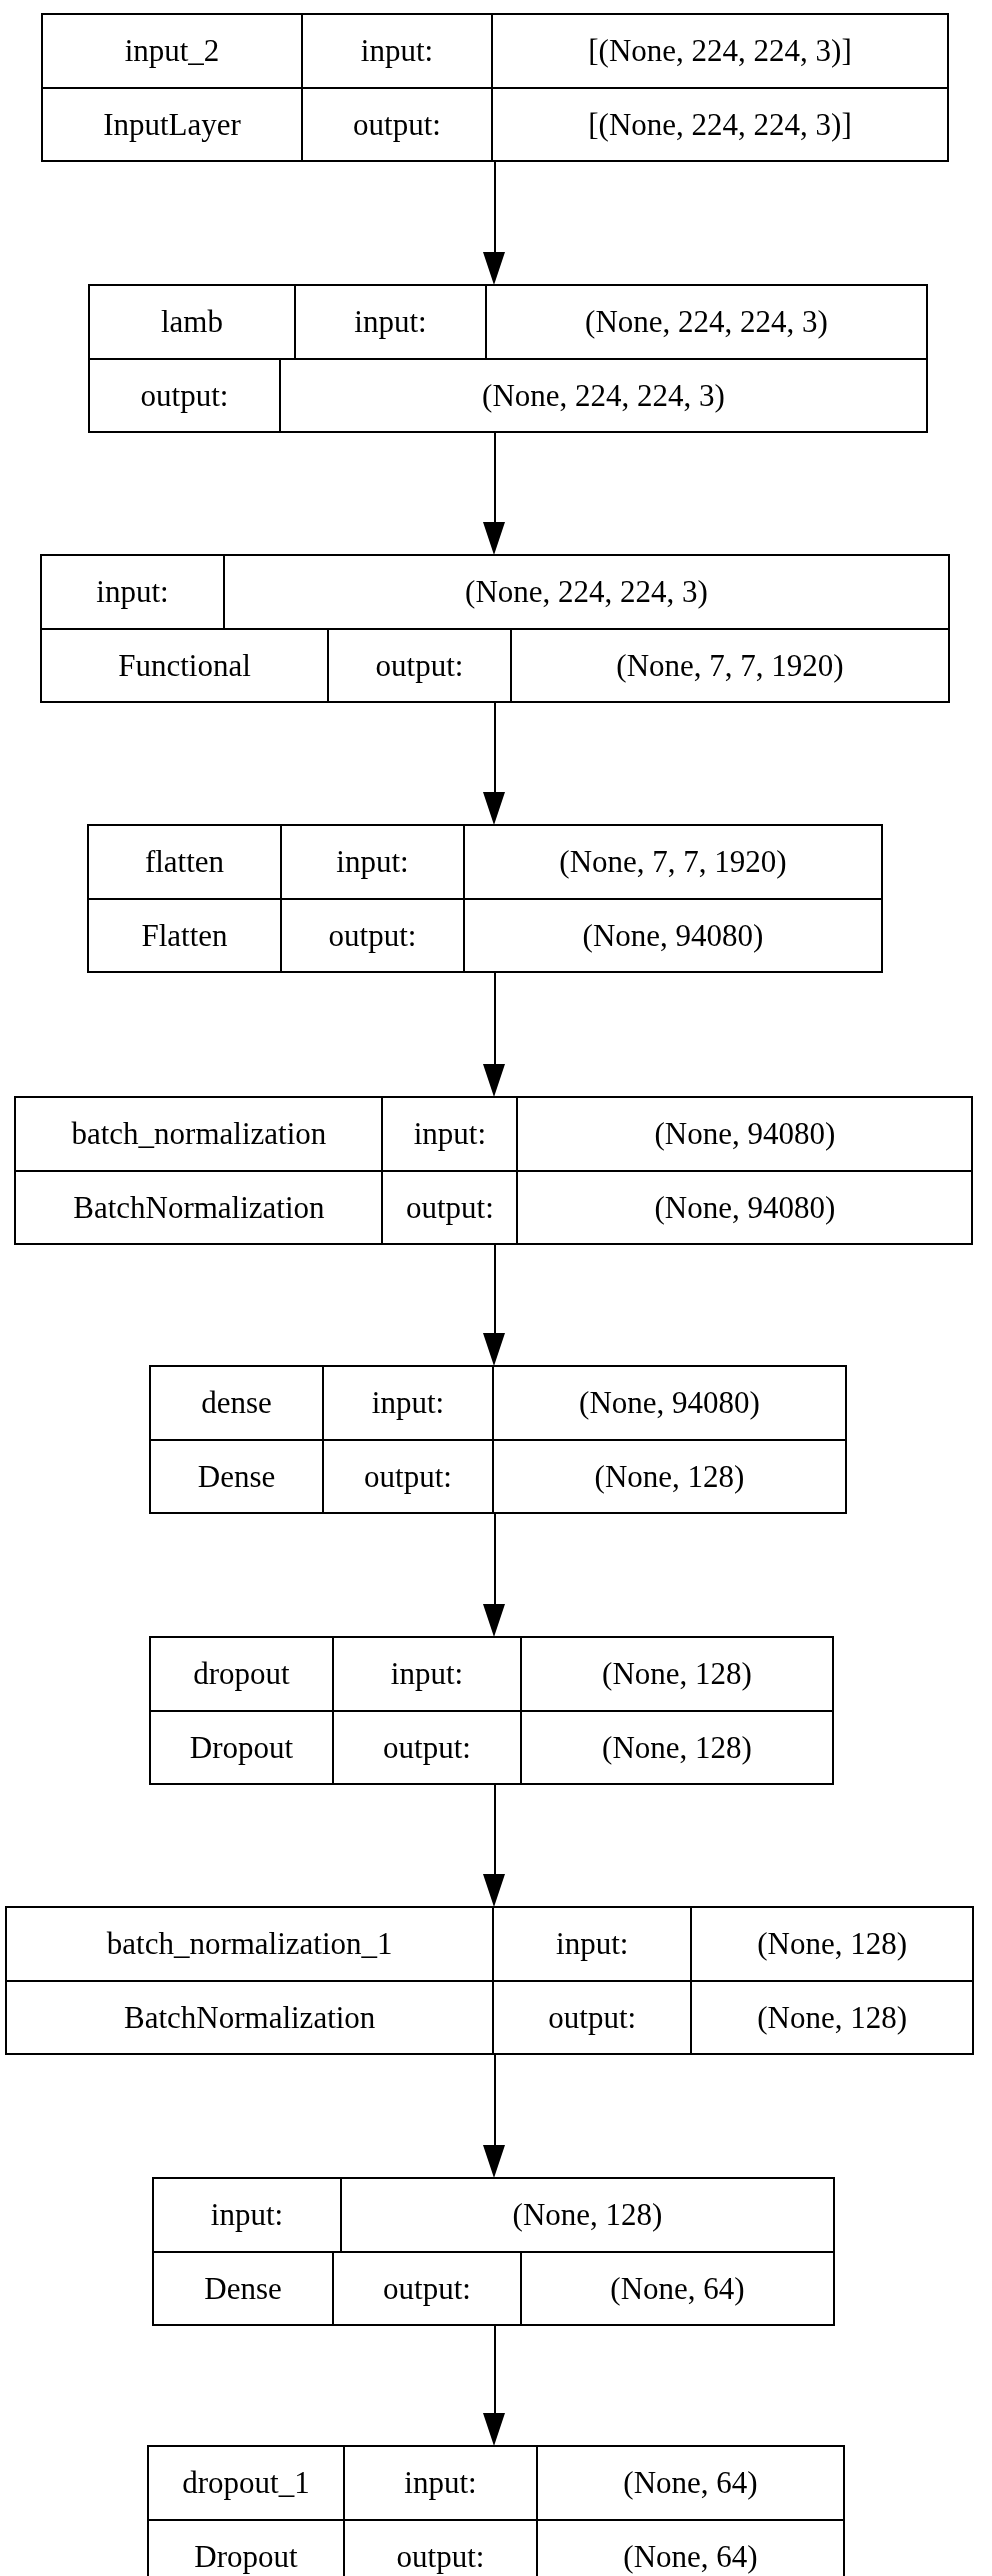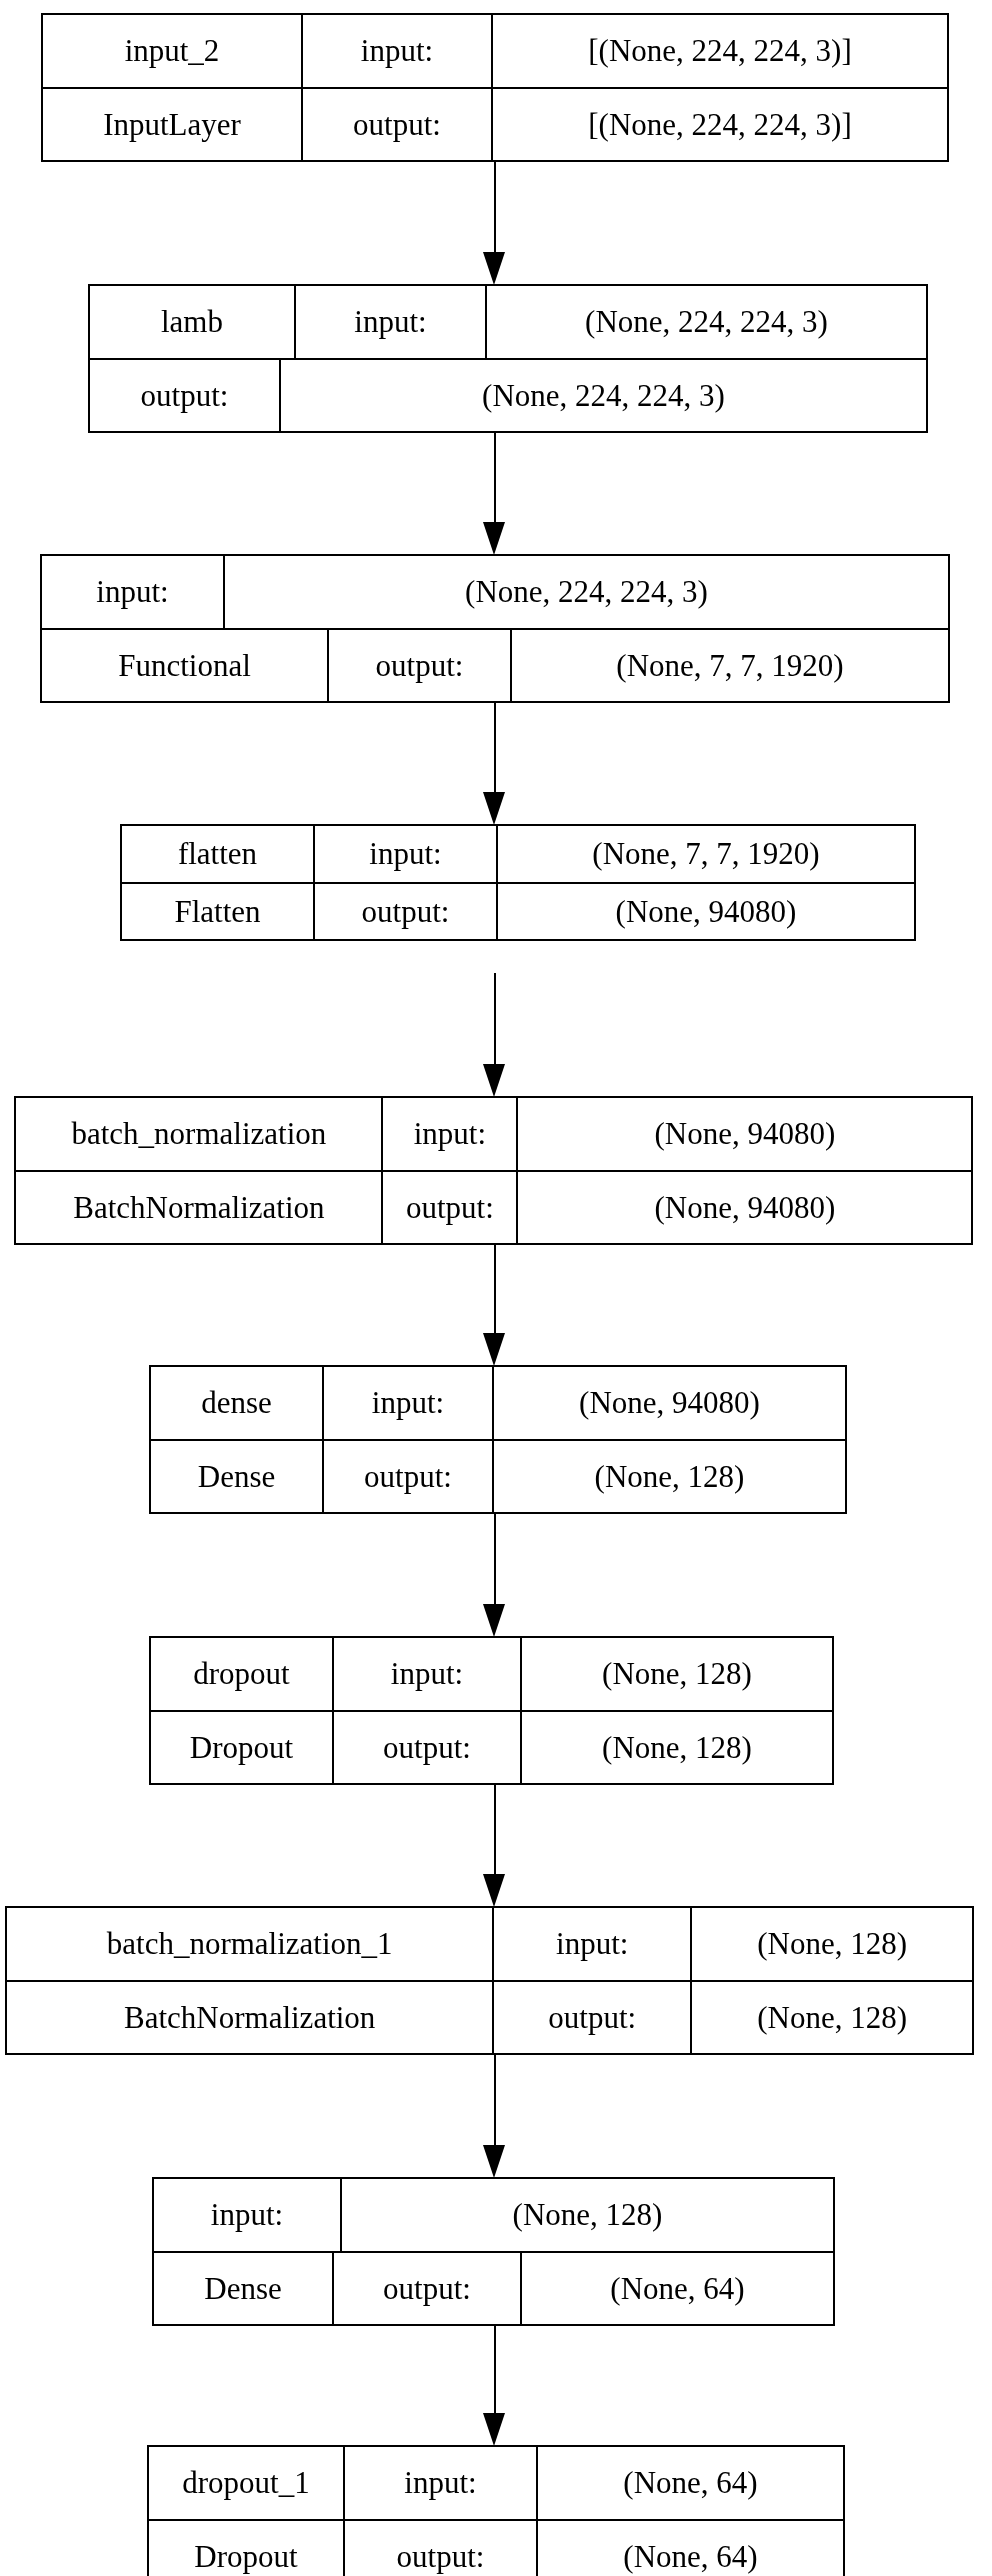--- a/index.html
+++ b/index.html
@@ -114,21 +114,21 @@
       <div class="node-row top">
         <div class="cell c-label" style="width: 183px; flex: 0 0 183px;">input:</div>
         <div class="cell c-shape" style="flex: 1 1 auto;">(None, 224, 224, 3)</div>
       </div>
       <div class="node-row bottom">
         <div class="cell c-name" style="width: 287px; flex: 0 0 287px;">Functional</div>
         <div class="cell c-label" style="width: 183px; flex: 0 0 183px;">output:</div>
         <div class="cell c-shape" style="flex: 1 1 auto;">(None, 7, 7, 1920)</div>
       </div>
     </div>
-    <div class="node" style="left: 120px; top: 824px; width: 796px; height: 117px;">
+    <div class="node" style="left: 87px; top: 824px; width: 796px; height: 149px;">
       <div class="node-row top">
         <div class="cell c-name" style="width: 193px; flex: 0 0 193px;">flatten</div>
         <div class="cell c-label" style="width: 183px; flex: 0 0 183px;">input:</div>
         <div class="cell c-shape" style="flex: 1 1 auto;">(None, 7, 7, 1920)</div>
       </div>
       <div class="node-row bottom">
         <div class="cell c-name" style="width: 193px; flex: 0 0 193px;">Flatten</div>
         <div class="cell c-label" style="width: 183px; flex: 0 0 183px;">output:</div>
         <div class="cell c-shape" style="flex: 1 1 auto;">(None, 94080)</div>
       </div>

